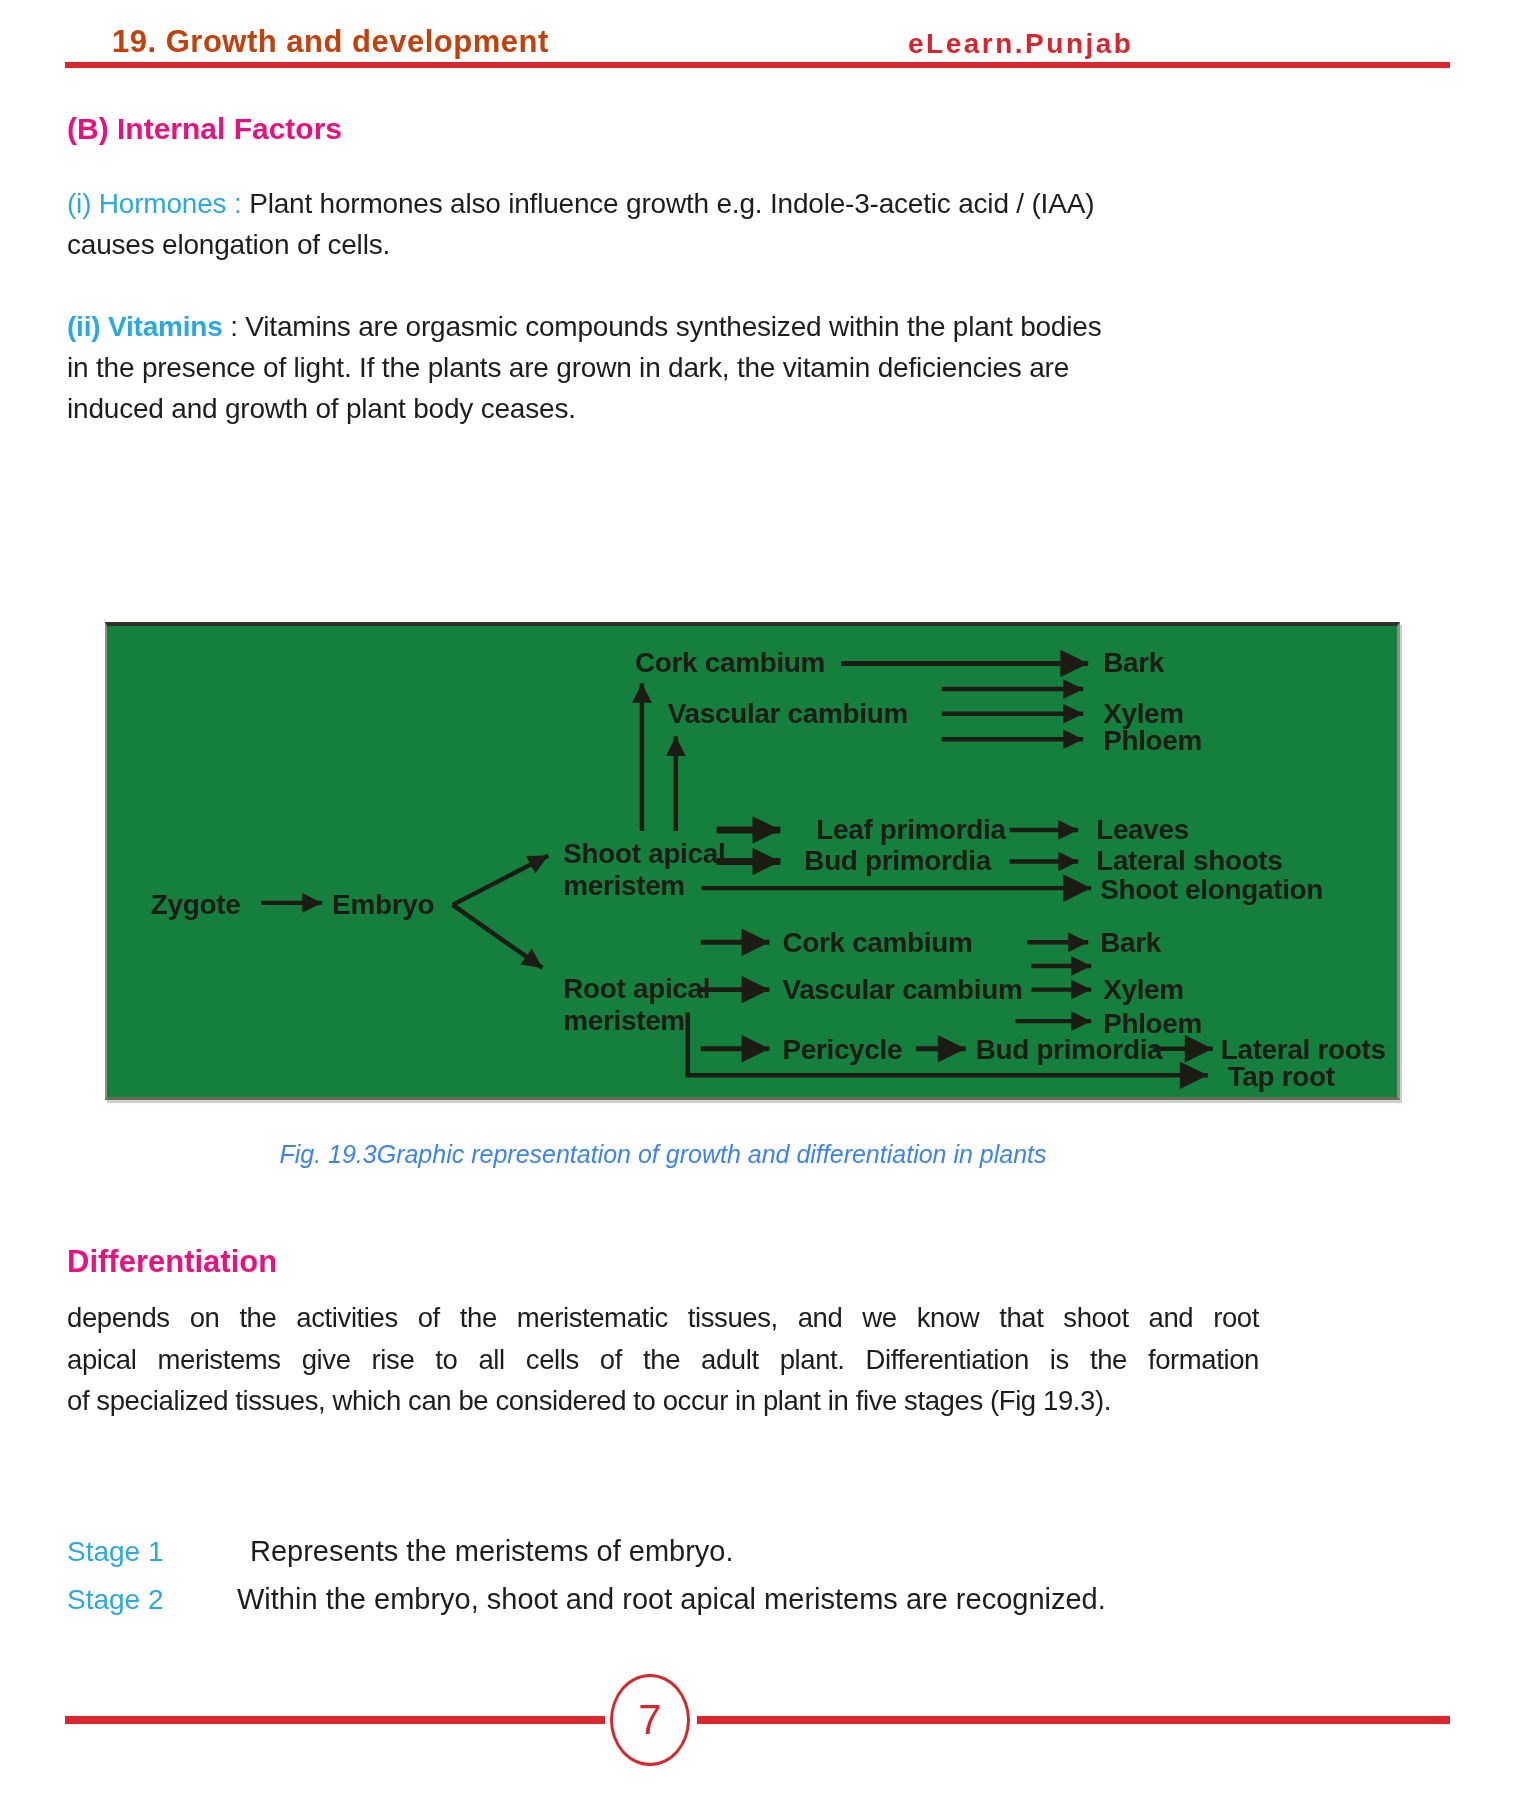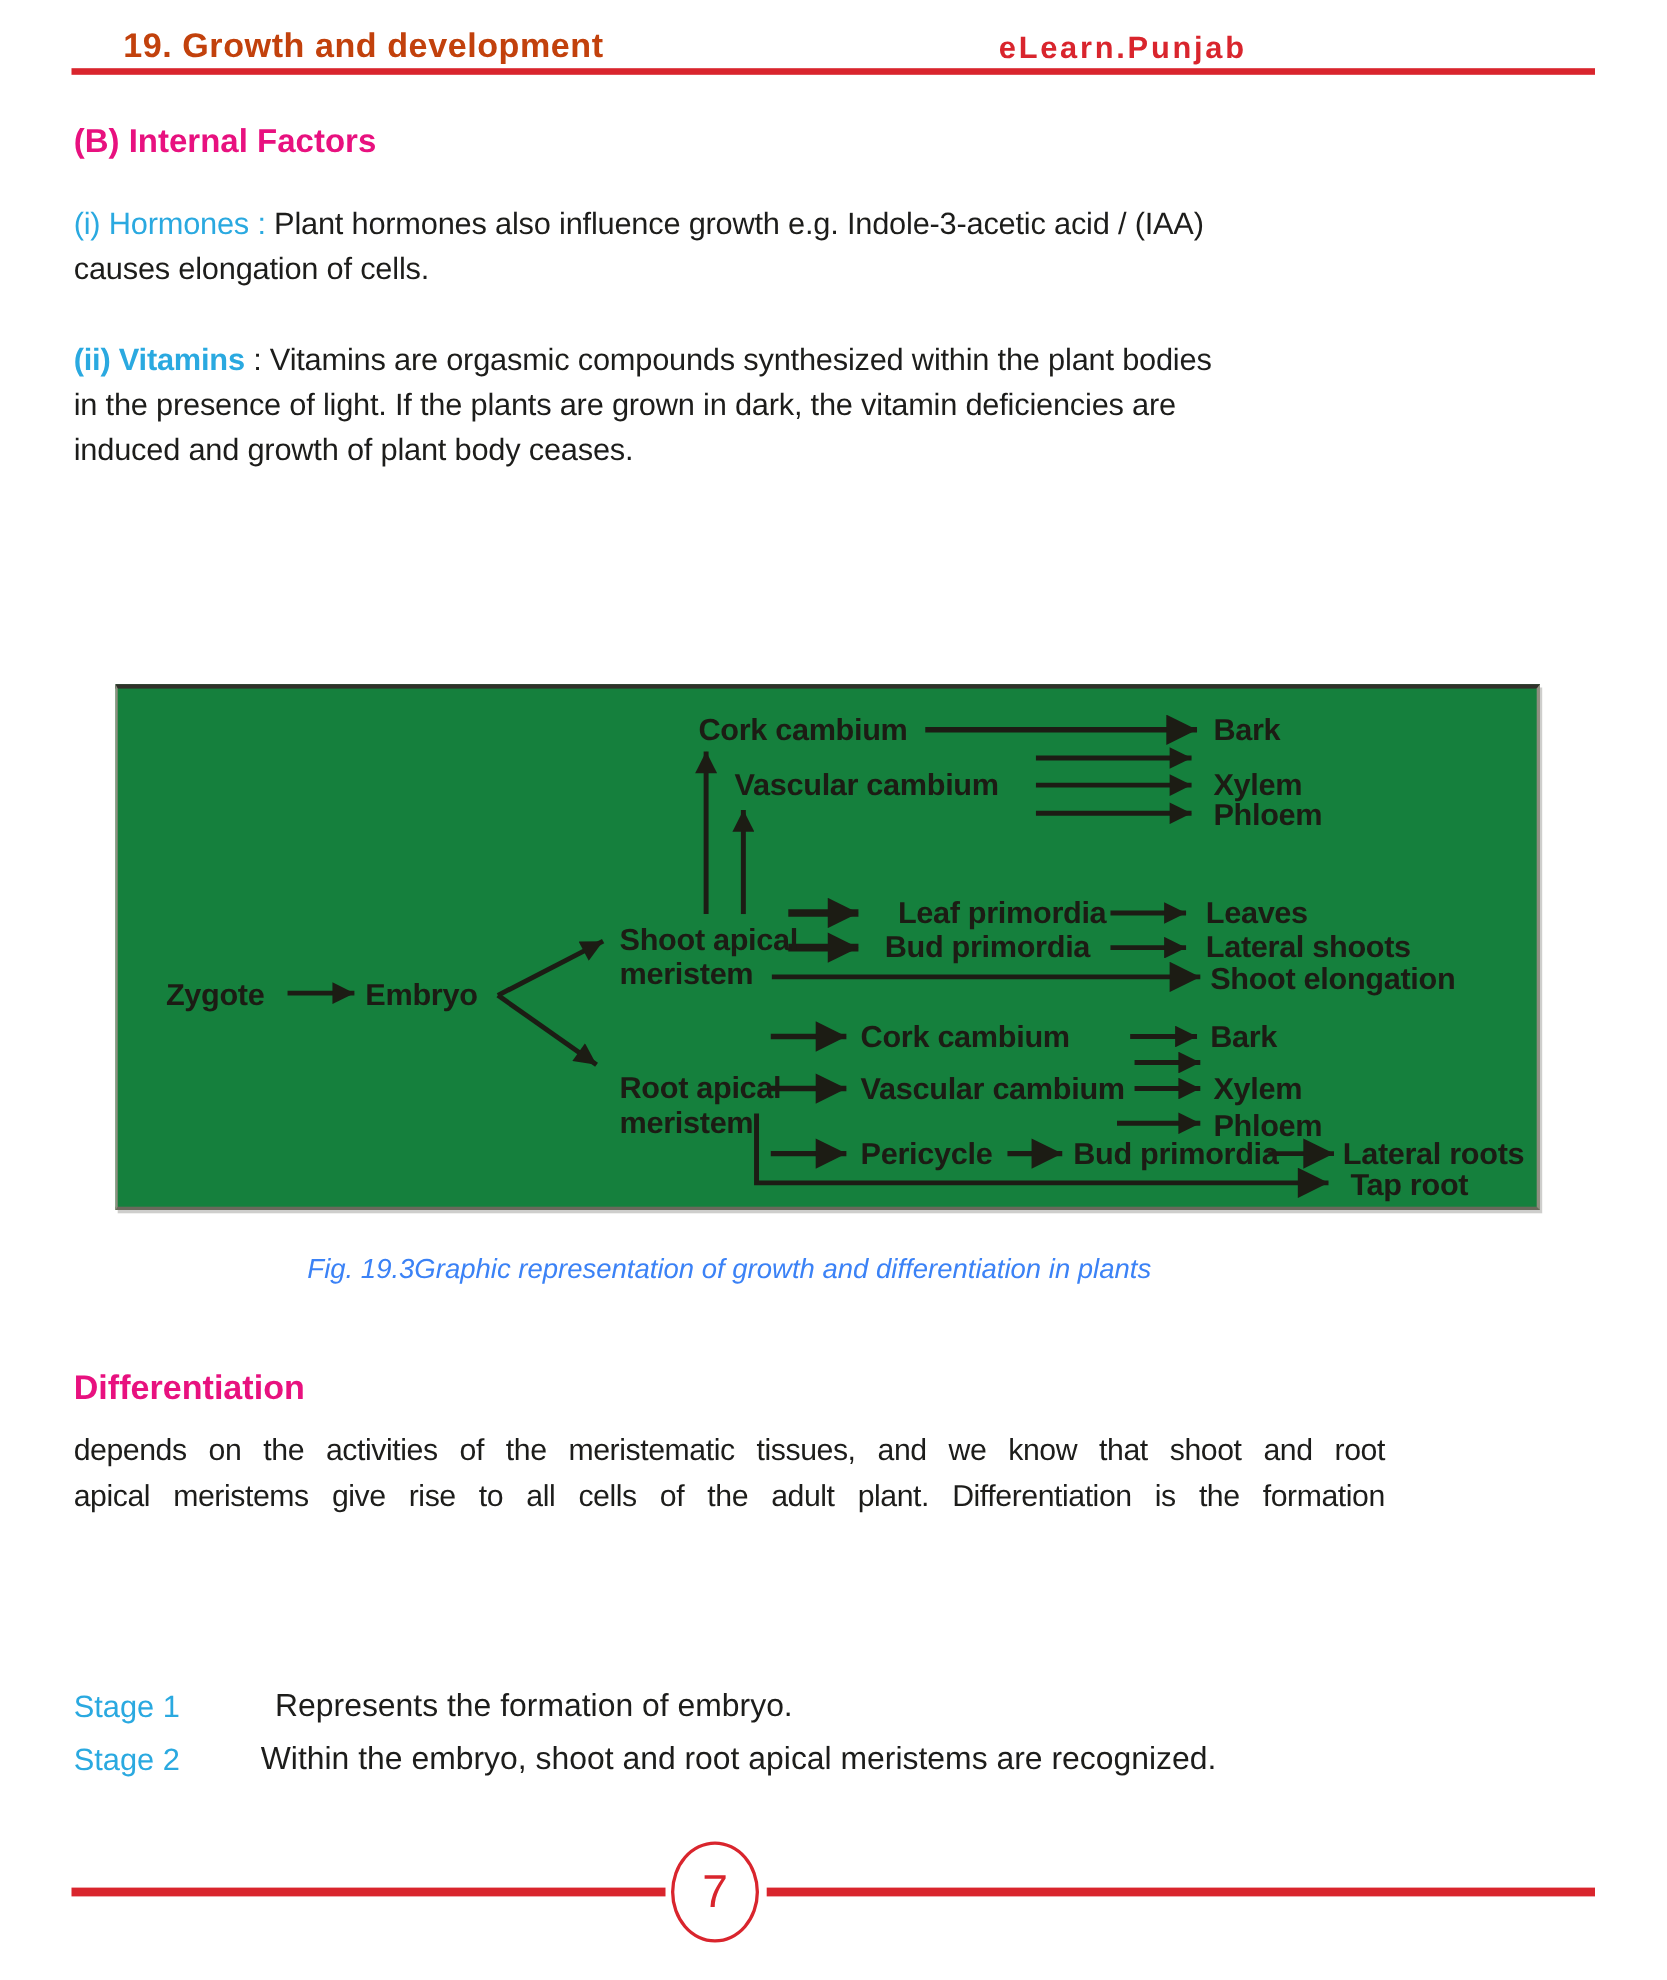--- a/index.html
+++ b/index.html
@@ -139,24 +139,25 @@
       <text x="1125" y="467">Tap root</text>
     </svg>
   </div>
 
   <div class="fig-caption">Fig. 19.3Graphic representation of growth and differentiation in plants</div>
 
   <div class="diff-h h-pink">Differentiation</div>
   <div class="jpara">
       <div class="jline">depends on the activities of the meristematic tissues, and we know that shoot and root</div>
       <div class="jline">apical meristems give rise to all cells of the adult plant. Differentiation is the formation</div>
+      <div class="jline jlast">of specialized tissues, which can be considered to occur in plant in five stages (Fig 19.3).</div>
     </div>
 
   <div class="stage-label st1-l">Stage 1</div>
-  <div class="stage-text st1-t">Represents the formation of embryo.</div>
+  <div class="stage-text st1-t">Represents the meristems of embryo.</div>
   <div class="stage-label st2-l">Stage 2</div>
   <div class="stage-text st2-t">Within the embryo, shoot and root apical meristems are recognized.</div>
 
   <div class="foot-line fl-left"></div>
   <div class="foot-line fl-right"></div>
   <div class="page-circle">
     <span>7</span>
   </div>
 
 </div>

